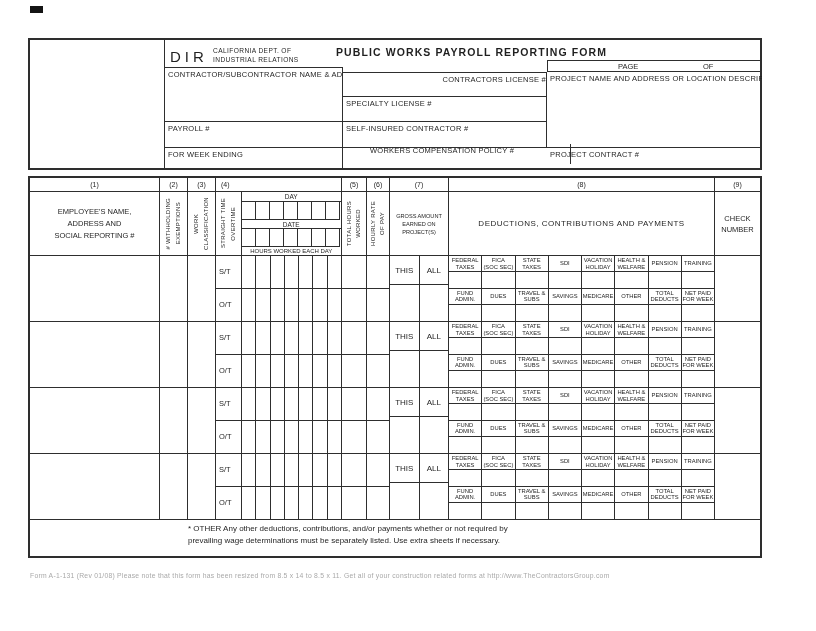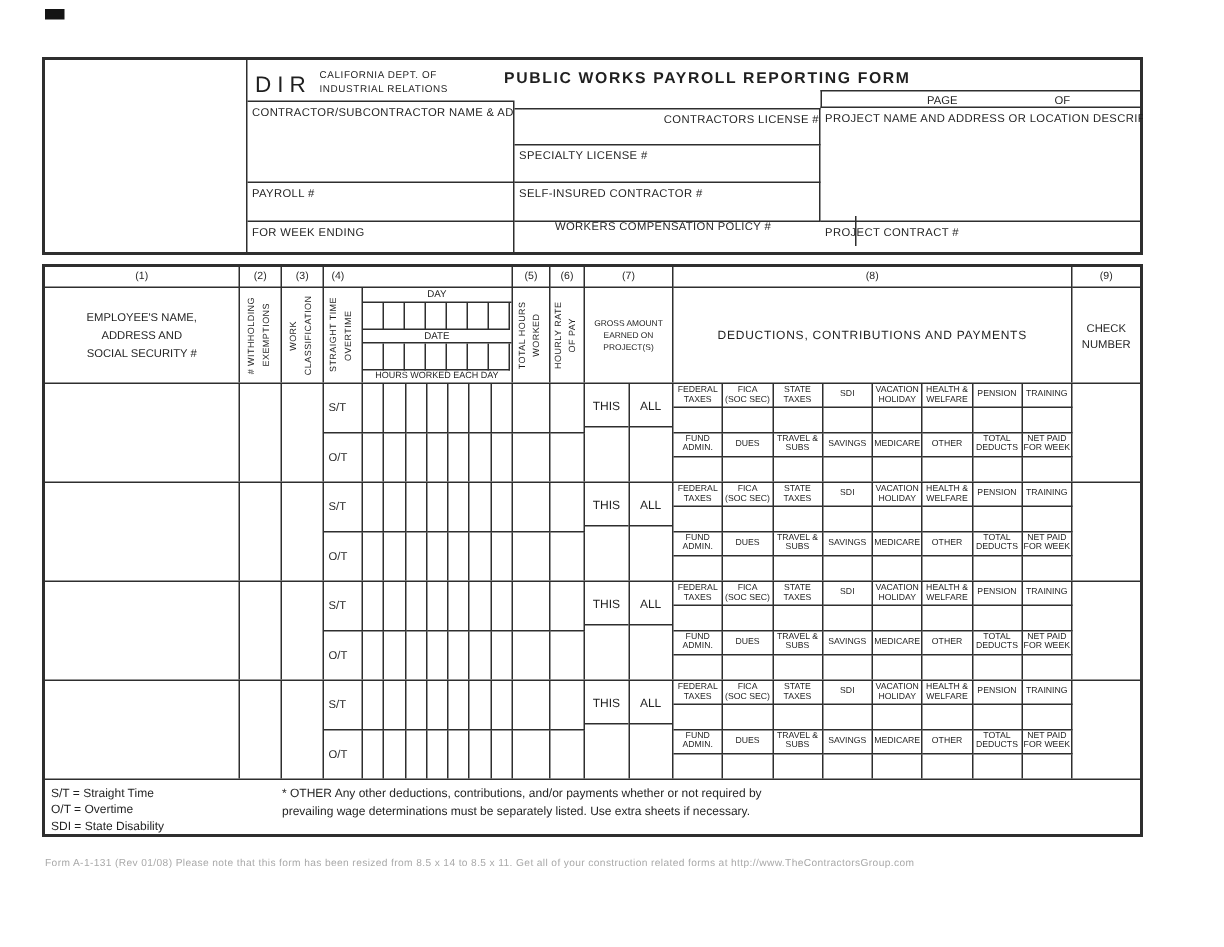--- a/index.html
+++ b/index.html
@@ -82,21 +82,21 @@
       <div class="abs bR bB num" style="left:158px;top:0;width:28px;height:14px;">(3)</div>
       <div class="abs bR bB num numL" style="left:186px;top:0;width:126px;height:14px;">(4)</div>
       <div class="abs bR bB num" style="left:312px;top:0;width:25px;height:14px;">(5)</div>
       <div class="abs bR bB num" style="left:337px;top:0;width:23px;height:14px;">(6)</div>
       <div class="abs bR bB num" style="left:360px;top:0;width:59px;height:14px;">(7)</div>
       <div class="abs bR bB num" style="left:419px;top:0;width:266px;height:14px;">(8)</div>
       <div class="abs bB num" style="left:685px;top:0;width:45px;height:14px;">(9)</div>
 
       <div class="abs bR cen pre" style="left:0;top:14px;width:130px;height:63px;font-size:7.5px;line-height:12px;">EMPLOYEE'S NAME,
 ADDRESS AND
-SOCIAL SECURITY #</div>
+SOCIAL REPORTING #</div>
 
       <div class="abs bR vwrap" style="left:130px;top:14px;width:28px;height:63px;">
         <span class="v"># WITHHOLDING</span>
         <span class="v">EXEMPTIONS</span>
       </div>
       <div class="abs bR vwrap" style="left:158px;top:14px;width:28px;height:63px;">
         <span class="v">WORK</span>
         <span class="v">CLASSIFICATION</span>
       </div>
       <div class="abs bR vwrap" style="left:186px;top:14px;width:26px;height:63px;">
@@ -477,22 +477,19 @@
             <i></i>
             <i></i>
             <i></i>
     </div>
 
     <div class="abs" style="left:685px;top:0;width:45px;height:100%;"></div>
   </div>
 </div>
 
     <div class="abs bT" style="left:0;top:341px;width:730px;height:37px;">
-      <div class="abs pre" style="left:4px;top:3px;font-size:8px;line-height:11px;">S/T = Straight Time
-O/T = Overtime
-SDI = State Disability</div>
       <div class="abs pre" style="left:158px;top:3px;font-size:8px;line-height:11.5px;">* OTHER Any other deductions, contributions, and/or payments whether or not required by
 prevailing wage determinations must be separately listed.  Use extra sheets if necessary.</div>
     </div>
   </div>
 
   <div class="footer">Form A-1-131 (Rev 01/08) Please note that this form has been resized from 8.5 x 14 to 8.5 x 11.  Get all of your construction related forms at http://www.TheContractorsGroup.com</div>
 </div>
 
 </body></html>

